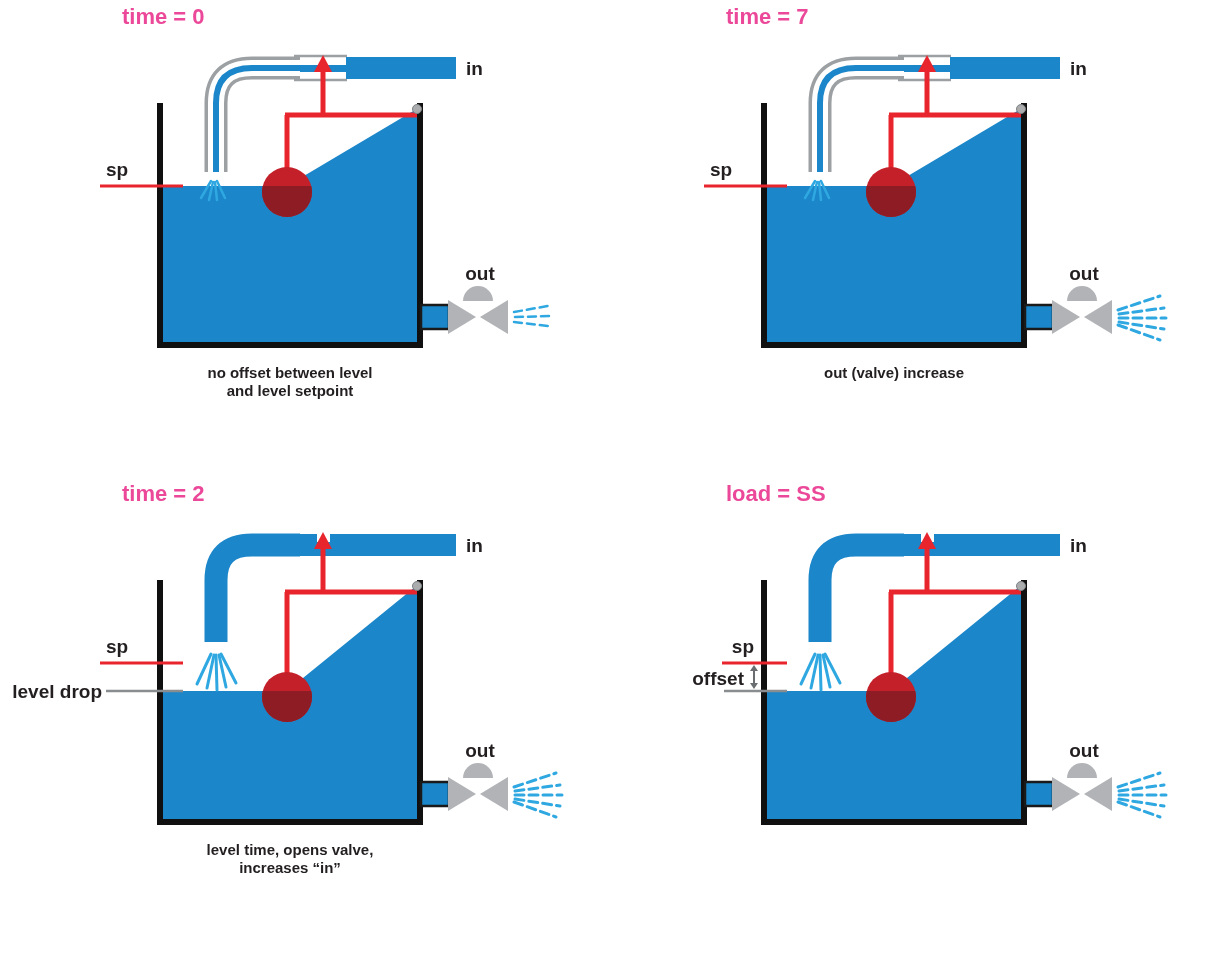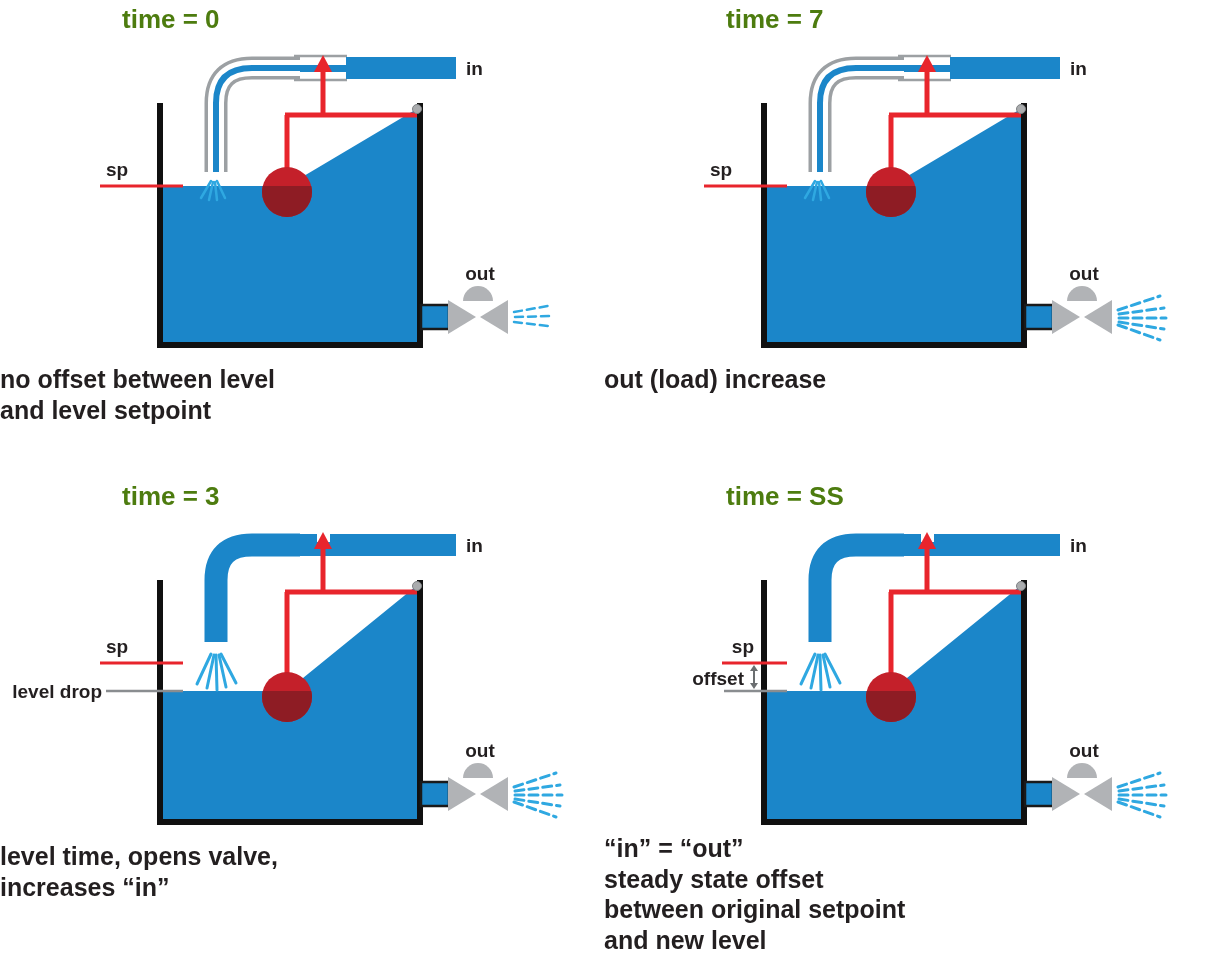--- a/index.html
+++ b/index.html
@@ -1,22 +1,22 @@
 <!DOCTYPE html>
 <html><head>
 <meta charset="utf-8">
 <style>
   html,body{margin:0;padding:0;background:#fff;}
   #app{position:relative;width:1208px;height:955px;background:#fff;overflow:hidden;
        font-family:"Liberation Sans",sans-serif;color:#231f20;}
   .panel{position:absolute;width:604px;height:478px;}
-  .panel-title{position:absolute;left:122px;top:4px;font-size:26px;font-weight:bold;color:#4d7c0f;}
+  .panel-title{position:absolute;left:122px;top:4px;font-size:22px;font-weight:bold;color:#ec4899;}
   .diagram{position:absolute;left:0;top:0;width:604px;height:478px;display:block;}
-  .caption{position:absolute;left:0;width:580px;top:364px;text-align:left;
-           font-size:25px;font-weight:bold;line-height:1.22;white-space:pre-line;color:#231f20;}
+  .caption{position:absolute;left:0;width:580px;top:364px;text-align:center;
+           font-size:15px;font-weight:bold;line-height:1.22;white-space:pre-line;color:#231f20;}
   .cap4{top:356px;}
   
   .lbl{font-family:"Liberation Sans",sans-serif;font-weight:bold;font-size:19px;fill:#231f20;}
   .sp-line{stroke:#e8252c;stroke-width:3;}
   .lvl-line{stroke:#8a8d90;stroke-width:2.5;}
   .pipe-edge{stroke:#9ca0a3;stroke-width:2.5;}
   .bend-outer{stroke:#9ca0a3;stroke-width:23;fill:none;}
   .bend-white{stroke:#ffffff;stroke-width:16;fill:none;}
   .bend-trick{stroke:#1b86c9;stroke-width:6;fill:none;}
   .bend-full{stroke:#1b86c9;stroke-width:23;fill:none;}
@@ -146,25 +146,25 @@
       <circle cx="287" cy="192" r="25" fill="#8e1c24" clip-path="url(#cp-hi)"></circle>
 
       <use href="#spray-in-sm" transform="translate(214,179)"></use>
       <use href="#valve-sym" transform="translate(478,317)"></use>
       <use href="#spray-out-lg" transform="translate(512,317)"></use>
 
       <text x="466" y="75" class="lbl">in</text>
       <text x="480" y="280" text-anchor="middle" class="lbl">out</text>
       <circle cx="417" cy="109" r="4.5" class="pivot"></circle>
     </svg>
-    <div class="caption">out (load) increase</div>
+    <div class="caption">out (valve) increase</div>
   </div>
 
   <div class="panel" style="left:0;top:477px">
-    <div class="panel-title">time = 3</div>
+    <div class="panel-title">time = 2</div>
     <svg class="diagram" viewBox="0 0 604 478">
       <polygon points="163,214 287,214 415,110 417,110 417,342 163,342" fill="#1b86c9"></polygon>
       <use href="#walls"></use>
 
       <line x1="100" y1="186" x2="183" y2="186" class="sp-line"></line>
       <text x="106" y="176" class="lbl">sp</text>
       <line x1="106" y1="214" x2="183" y2="214" class="lvl-line"></line>
       <text x="102" y="221" text-anchor="end" class="lbl">level drop</text>
 
       <rect x="294" y="57" width="162" height="22" fill="#1b86c9"></rect>
@@ -182,21 +182,21 @@
 
       <text x="466" y="75" class="lbl">in</text>
       <text x="480" y="280" text-anchor="middle" class="lbl">out</text>
       <circle cx="417" cy="109" r="4.5" class="pivot"></circle>
     </svg>
     <div class="caption">level time, opens valve,
 increases “in”</div>
   </div>
 
   <div class="panel" style="left:604px;top:477px">
-    <div class="panel-title">time = SS</div>
+    <div class="panel-title">load = SS</div>
     <svg class="diagram" viewBox="0 0 604 478">
       <polygon points="163,214 287,214 415,110 417,110 417,342 163,342" fill="#1b86c9"></polygon>
       <use href="#walls"></use>
 
       <line x1="118" y1="186" x2="183" y2="186" class="sp-line"></line>
       <text x="150" y="176" text-anchor="end" class="lbl">sp</text>
       <line x1="120" y1="214" x2="183" y2="214" class="lvl-line"></line>
       <text x="140" y="208" text-anchor="end" class="lbl">offset</text>
       <line x1="150" y1="193" x2="150" y2="207" class="offs-line"></line>
       <polygon points="150,188 146,194 154,194" class="arrowcap"></polygon>
@@ -212,19 +212,15 @@
       <circle cx="287" cy="220" r="25" fill="#8e1c24" clip-path="url(#cp-lo)"></circle>
 
       <use href="#spray-in-lg" transform="translate(216,174)"></use>
       <use href="#valve-sym" transform="translate(478,317)"></use>
       <use href="#spray-out-lg" transform="translate(512,317)"></use>
 
       <text x="466" y="75" class="lbl">in</text>
       <text x="480" y="280" text-anchor="middle" class="lbl">out</text>
       <circle cx="417" cy="109" r="4.5" class="pivot"></circle>
     </svg>
-    <div class="caption cap4">“in” = “out”
-steady state offset
-between original setpoint
-and new level</div>
   </div>
 
 </div>
 
 </body></html>

